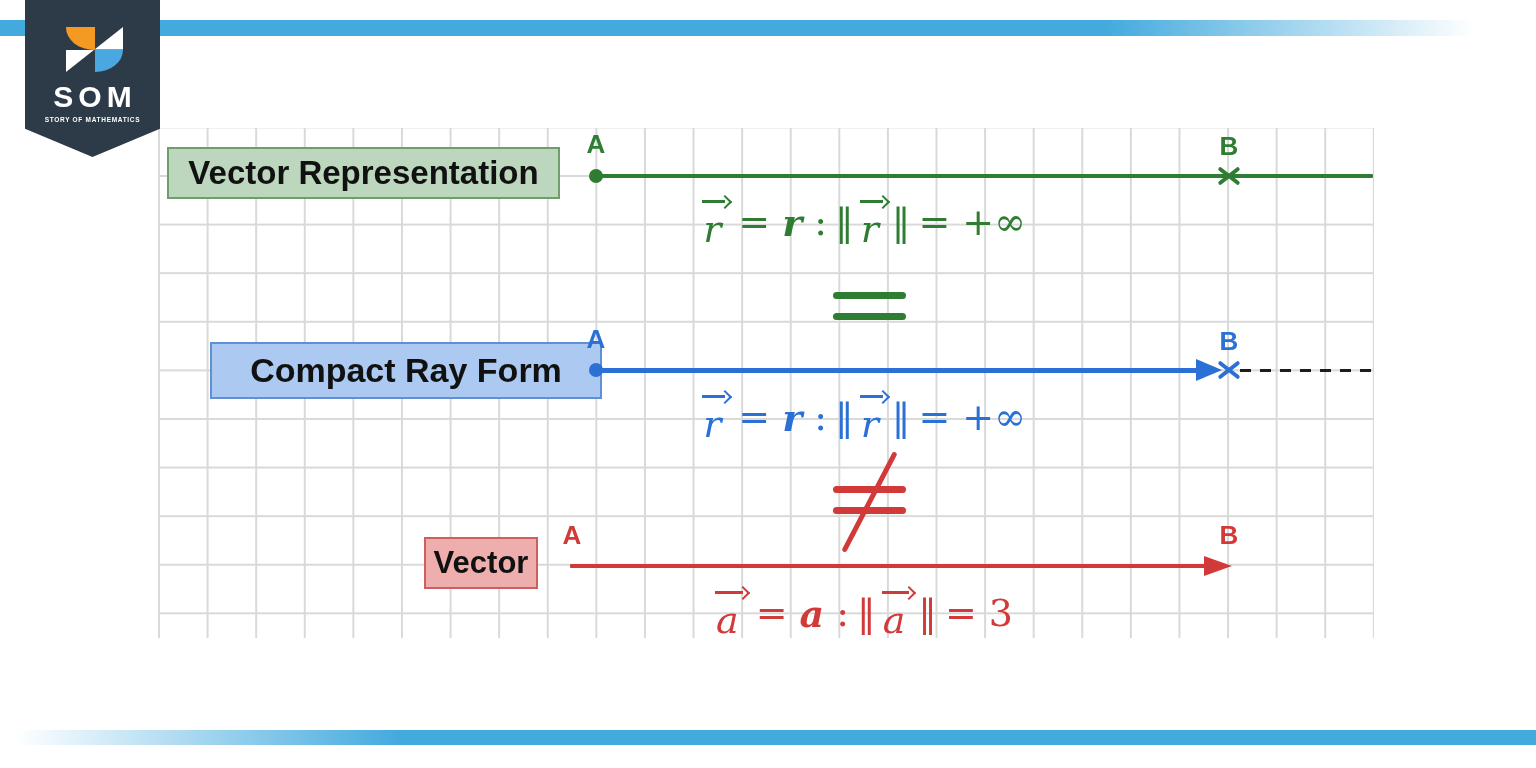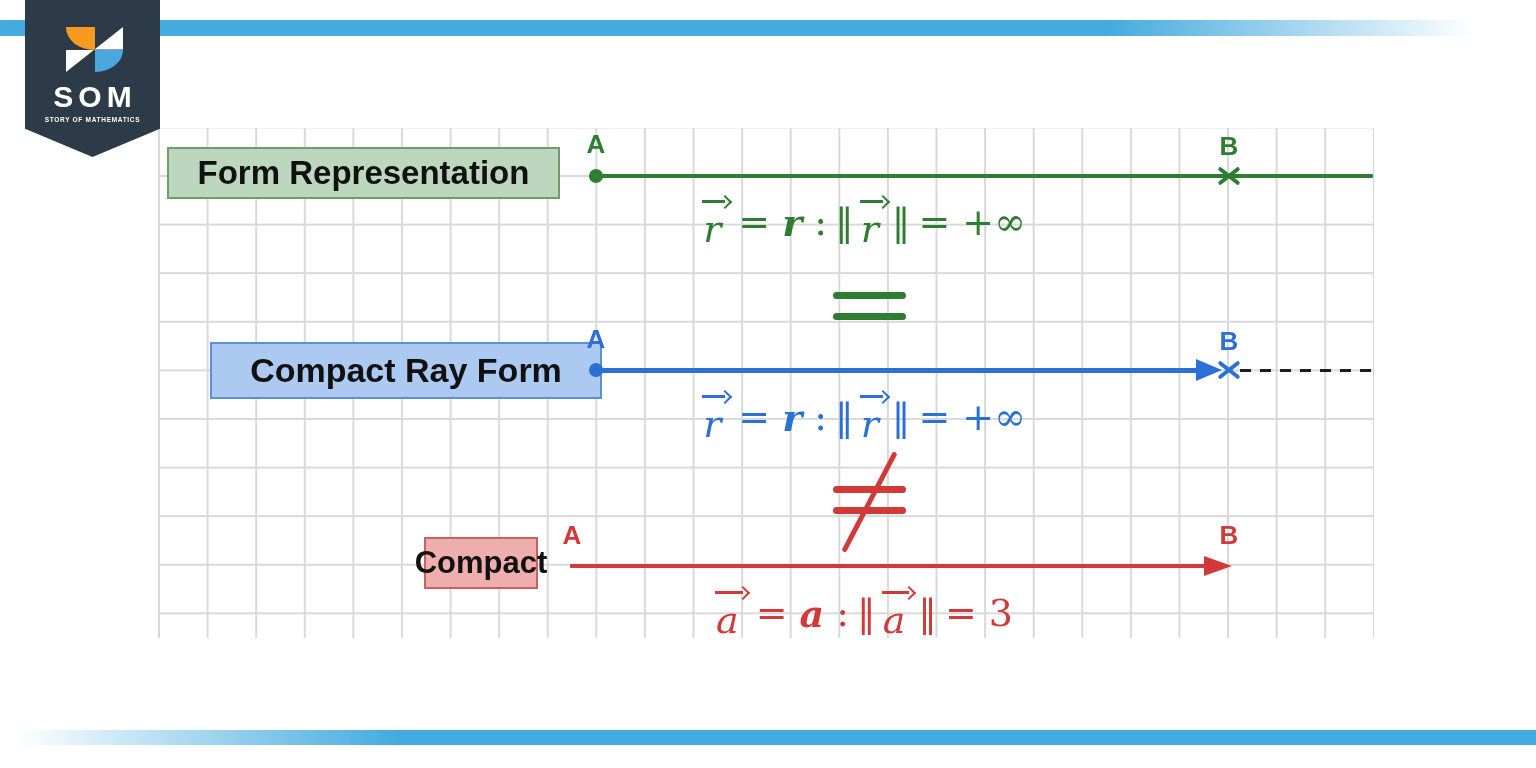--- a/index.html
+++ b/index.html
@@ -133,21 +133,21 @@
     <div class="pinwheel">
       <div class="pw pw-tl"></div>
       <div class="pw pw-tr"></div>
       <div class="pw pw-bl"></div>
       <div class="pw pw-br"></div>
     </div>
     <div class="logo-text">SOM</div>
     <div class="logo-subtext">STORY OF MATHEMATICS</div>
   </div>
 
-  <div class="abs label-box lb-usual">Form Representation</div>
+  <div class="abs label-box lb-usual">Vector Representation</div>
   <div class="abs pt-label c-green" style="left:581px; top:129px;">A</div>
   <div class="abs pt-label c-green" style="left:1214px; top:131px;">B</div>
   <div class="abs dot bg-green" style="left:589px; top:169px;"></div>
   <div class="abs hline bg-green" style="left:596px; top:173.5px; width:777px; height:4.5px;"></div>
   <div class="abs cross c-green" style="left:1218px; top:165px;"></div>
   <div class="abs formula f1 c-green">
     <span class="vec"><span>r</span></span>
     <span class="ftok upr">=</span>
     <span class="ftok fbold">r</span>
     <span class="ftok upr">:</span>
@@ -182,21 +182,21 @@
     <span class="ftok upr">=</span>
     <span class="ftok upr">+∞</span>
   </div>
 
   <div class="abs rel rel-neq">
     <div class="rel-bar bg-red" style="top:0;"></div>
     <div class="rel-bar bg-red" style="top:21px;"></div>
     <div class="neq-slash"></div>
   </div>
 
-  <div class="abs label-box lb-vector">Compact</div>
+  <div class="abs label-box lb-vector">Vector</div>
   <div class="abs pt-label c-red" style="left:557px; top:520px;">A</div>
   <div class="abs pt-label c-red" style="left:1214px; top:520px;">B</div>
   <div class="abs hline bg-red" style="left:570px; top:563.5px; width:636px; height:4.5px;"></div>
   <div class="abs arrowhead ah-red" style="left:1204px; top:556px;"></div>
   <div class="abs formula f3 c-red">
     <span class="vec"><span>a</span></span>
     <span class="ftok upr">=</span>
     <span class="ftok fbold">a</span>
     <span class="ftok upr">:</span>
     <span class="fnorm">‖</span>

